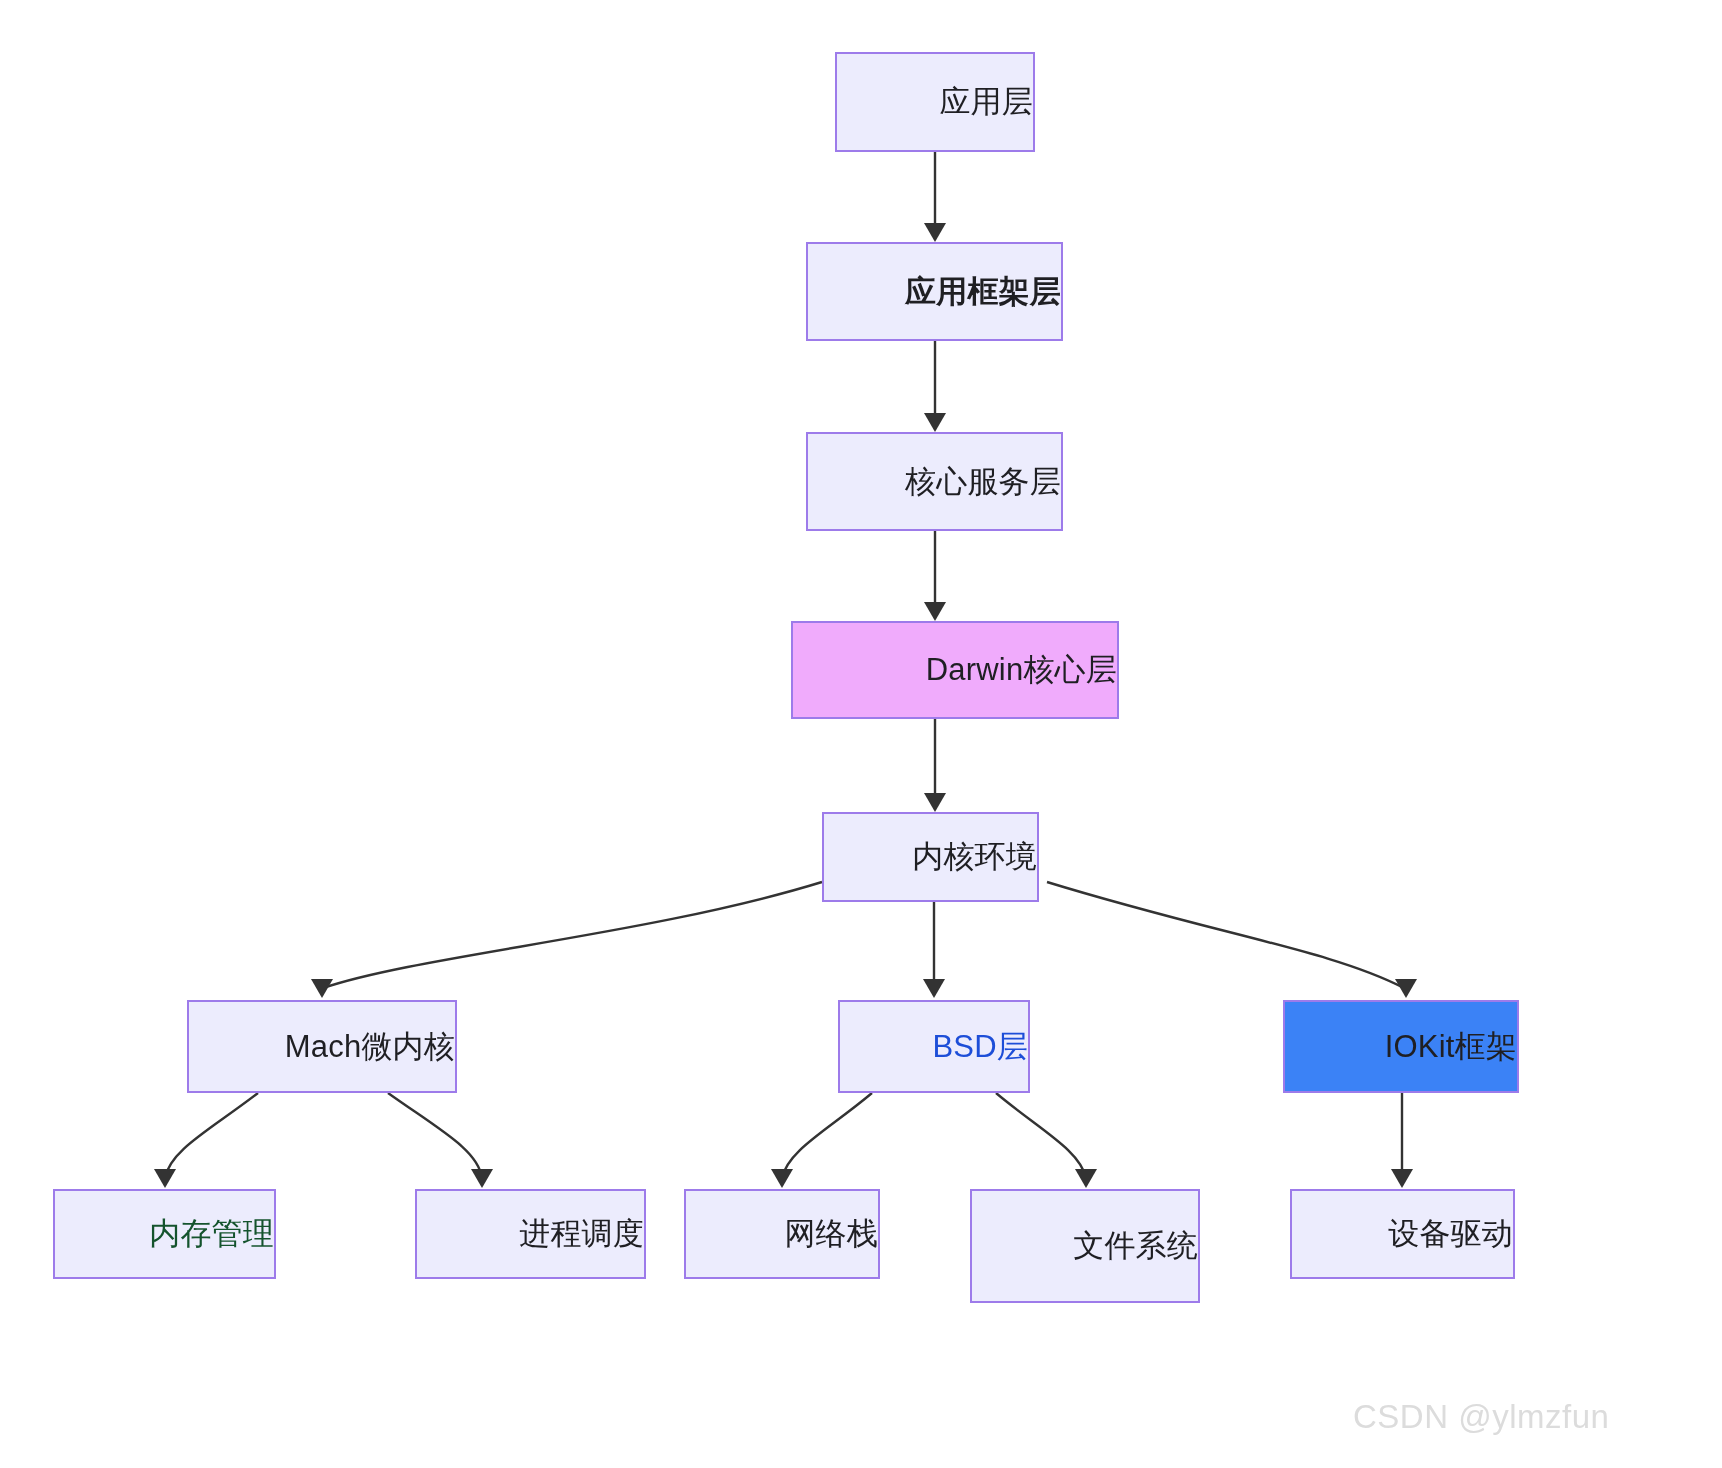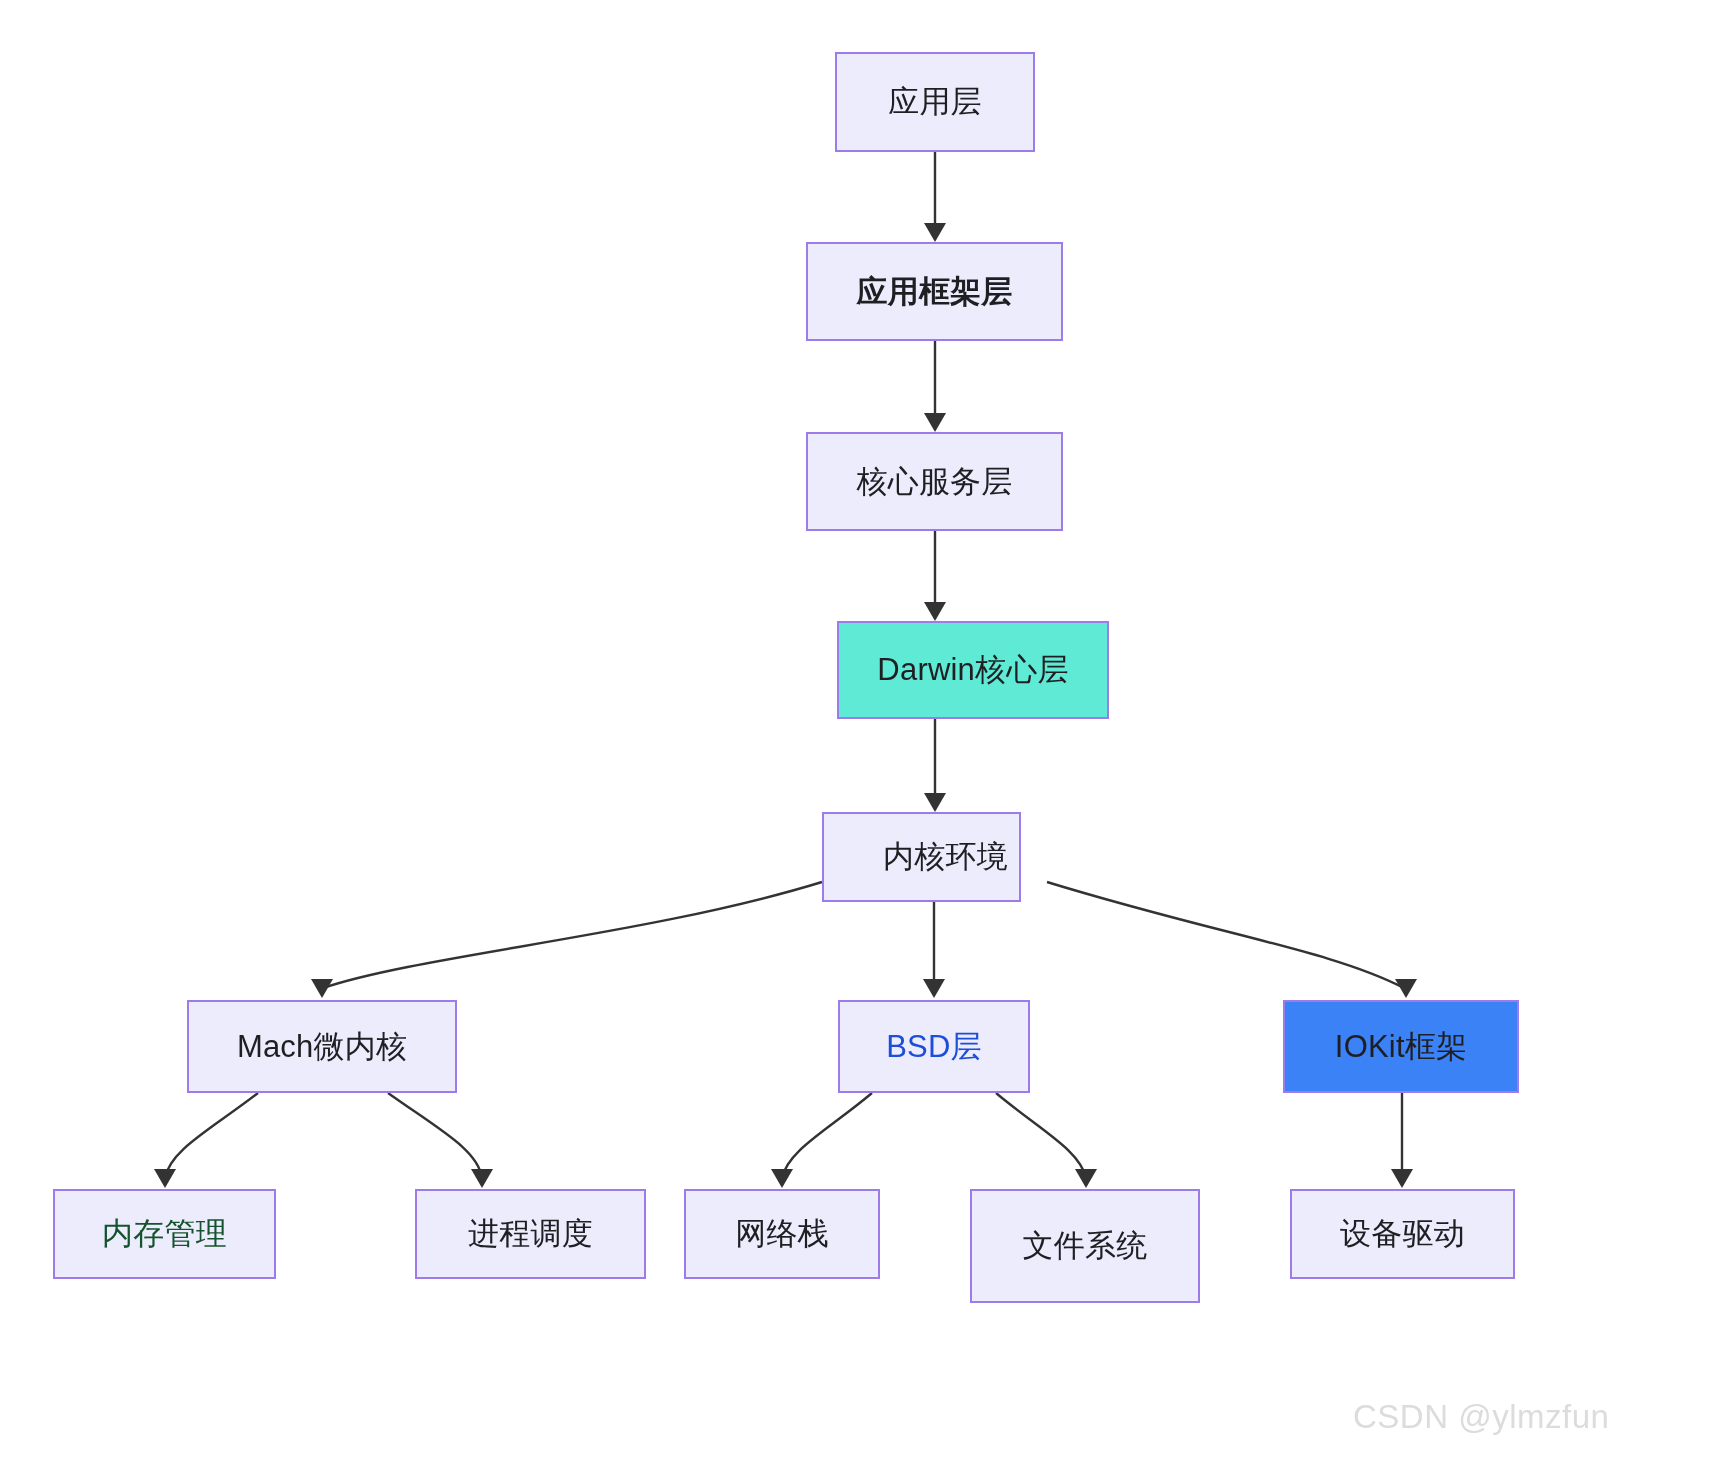--- a/index.html
+++ b/index.html
@@ -25,21 +25,21 @@
     height: 1468px;
     pointer-events: none;
   }
   .node {
     position: absolute;
     box-sizing: border-box;
     background: #ececfd;
     border: 2px solid #9d7bea;
     display: flex;
     align-items: center;
-    justify-content: center;
+    justify-content: flex-end;
     color: #1f1f23;
     font-size: 31px;
     line-height: 1.2;
     letter-spacing: 0.2px;
     white-space: nowrap;
   }
   .watermark {
     position: absolute;
     color: #dcdcdc;
     font-size: 33px;
@@ -106,24 +106,24 @@
   <div id="nodes">
       <div class="node" style="left: 835px; top: 52px; width: 200px; height: 100px; background: rgb(236, 236, 253); border-color: rgb(157, 123, 234); color: rgb(31, 31, 35);">
         <span>应用层</span>
       </div>
       <div class="node" style="left: 806px; top: 242px; width: 257px; height: 99px; background: rgb(236, 236, 253); border-color: rgb(157, 123, 234); color: rgb(31, 31, 35); font-weight: bold;">
         <span>应用框架层</span>
       </div>
       <div class="node" style="left: 806px; top: 432px; width: 257px; height: 99px; background: rgb(236, 236, 253); border-color: rgb(157, 123, 234); color: rgb(31, 31, 35);">
         <span>核心服务层</span>
       </div>
-      <div class="node" style="left: 837px; top: 621px; width: 272px; height: 98px; background: #5eead4; border-color: rgb(157, 123, 234); color: rgb(31, 31, 35);">
+      <div class="node" style="left: 791px; top: 621px; width: 328px; height: 98px; background: #f0abfc; border-color: rgb(157, 123, 234); color: rgb(31, 31, 35);">
         <span>Darwin核心层</span>
       </div>
-      <div class="node" style="left: 822px; top: 812px; width: 199px; height: 90px; background: rgb(236, 236, 253); border-color: rgb(157, 123, 234); color: rgb(31, 31, 35); padding-left: 48px;">
+      <div class="node" style="left: 822px; top: 812px; width: 217px; height: 90px; background: rgb(236, 236, 253); border-color: rgb(157, 123, 234); color: rgb(31, 31, 35); padding-left: 48px;">
         <span>内核环境</span>
       </div>
       <div class="node" style="left: 187px; top: 1000px; width: 270px; height: 93px; background: rgb(236, 236, 253); border-color: rgb(157, 123, 234); color: rgb(31, 31, 35);">
         <span>Mach微内核</span>
       </div>
       <div class="node" style="left: 838px; top: 1000px; width: 192px; height: 93px; background: rgb(236, 236, 253); border-color: rgb(157, 123, 234); color: #1d4ed8;">
         <span>BSD层</span>
       </div>
       <div class="node" style="left: 1283px; top: 1000px; width: 236px; height: 93px; background: #3b82f6; border-color: rgb(157, 123, 234); color: rgb(31, 31, 35);">
         <span>IOKit框架</span>

